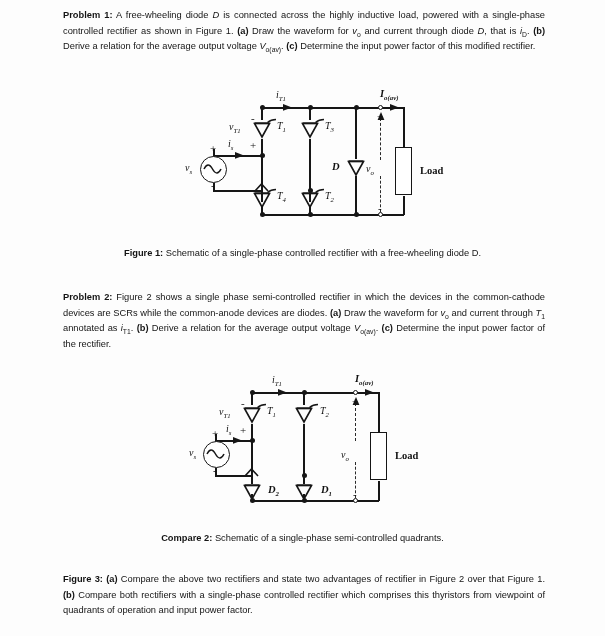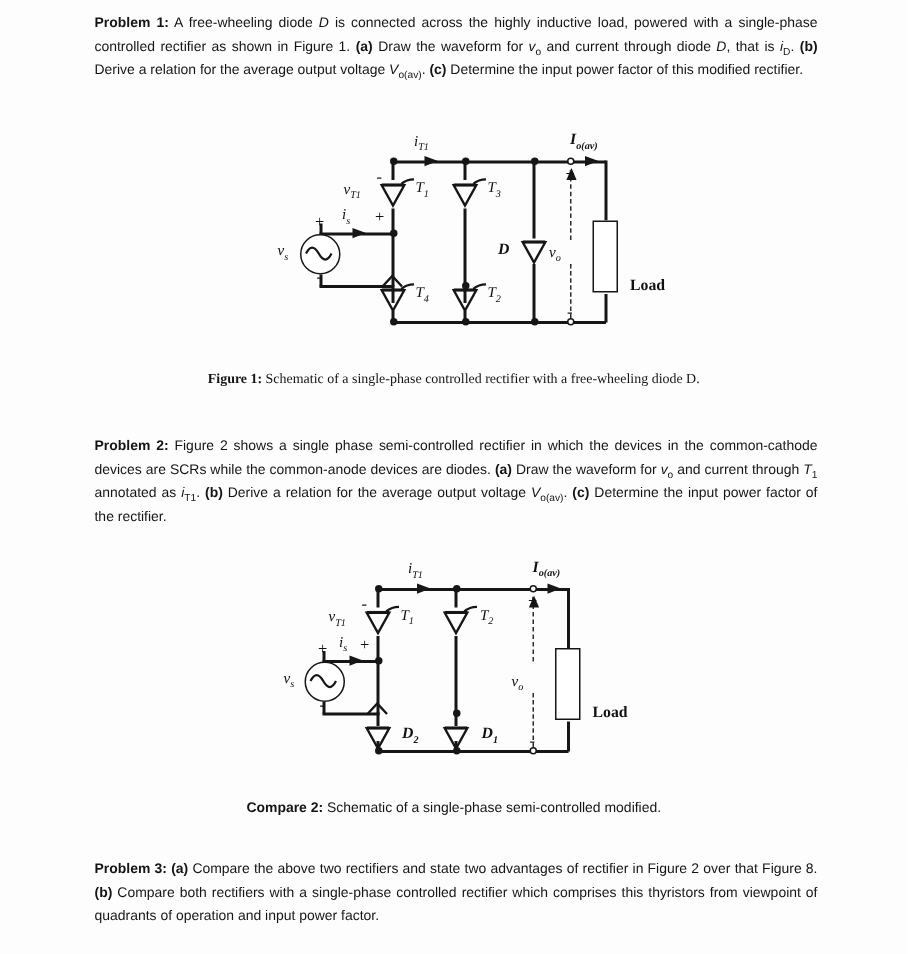--- a/index.html
+++ b/index.html
@@ -104,21 +104,20 @@
     color: #111;
     white-space: nowrap;
   }
   .lbl-load {
     position: absolute;
     font-family: "Liberation Serif", serif;
     font-size: 10.5px;
     font-weight: bold;
     color: #111;
     white-space: nowrap;
-    margin-top: 20px;
   }
   .sgn {
     position: absolute;
     font-family: "Liberation Serif", serif;
     font-size: 11px;
     color: #111;
     line-height: 1;
   }
   .dashline {
     position: absolute;
@@ -269,21 +268,21 @@
     <div class="oterm" style="left:377.5px; top:212px;"></div>
 
     <svg class="dev" style="left:254px; top:183px;" width="16" height="9" viewBox="0 0 16 9">
       <path d="M1 8 L7.5 1 L14 8" stroke="#161616" stroke-width="1.6" fill="none"></path>
     </svg>
     <svg class="dev" style="left:254px; top:148px;" width="16" height="9" viewBox="0 0 16 9">
       <path d="M1 8 L7.5 1 L14 8" stroke="#161616" stroke-width="0" fill="none"></path>
     </svg>
   </div>
 
-  <div class="caption" style="top:248px;font-family:Liberation Serif, serif;">
+  <div class="caption" style="top:248px;">
     <b>Figure 1:</b><span> Schematic of a single-phase controlled rectifier with a free-wheeling diode D.</span>
   </div>
 
   <div class="para" id="p2" style="top:290px;"><b>Problem 2:</b><span>  Figure 2 shows a single phase semi-controlled rectifier in which the devices in the common-cathode devices are SCRs while the common-anode devices are diodes. </span><b>(a)</b><span> Draw the waveform for </span><i>v</i><span class="sub">o</span><span> and current through </span><i>T</i><span class="sub">1</span><span> annotated as </span><i>i</i><span class="sub">T1</span><span>. </span><b>(b)</b><span> Derive a relation for the average output voltage </span><i>V</i><span class="sub">o(av)</span><span>. </span><b>(c)</b><span> Determine the input power factor of the rectifier.</span></div>
 
   <div class="circuit" style="left:0px; top:0px; width:605px; height:636px;">
 
     <div class="wire wh" style="left:251px; top:392px; width:128px;"></div>
 
     <div class="wire wh" style="left:251px; top:500px; width:128px;"></div>
@@ -400,18 +399,18 @@
     <div class="node" style="left:249.5px; top:498px;"></div>
     <div class="node" style="left:301.5px; top:498px;"></div>
     <div class="oterm" style="left:352.5px; top:498px;"></div>
 
     <svg class="dev" style="left:244px; top:468px;" width="16" height="9" viewBox="0 0 16 9">
       <path d="M1 8 L7.5 1 L14 8" stroke="#161616" stroke-width="1.6" fill="none"></path>
     </svg>
   </div>
 
   <div class="caption" style="top:533px;">
-    <b>Compare 2:</b><span> Schematic of a single-phase semi-controlled modified.</span>
+    <b>Compare 2:</b><span> Schematic of a single-phase semi-controlled quadrants.</span>
   </div>
 
-  <div class="para" id="p3" style="top:572px;"><b>Problem 3:</b><span> </span><b>(a)</b><span> Compare the above two rectifiers and state two advantages of rectifier in Figure 2 over that Figure 8. </span><b>(b)</b><span> Compare both rectifiers with a single-phase controlled rectifier which comprises this thyristors from viewpoint of quadrants of operation and input power factor.</span></div>
+  <div class="para" id="p3" style="top:572px;"><b>Figure 3:</b><span> </span><b>(a)</b><span> Compare the above two rectifiers and state two advantages of rectifier in Figure 2 over that Figure 1. </span><b>(b)</b><span> Compare both rectifiers with a single-phase controlled rectifier which comprises this thyristors from viewpoint of quadrants of operation and input power factor.</span></div>
 
 </div>
 
 </body></html>

